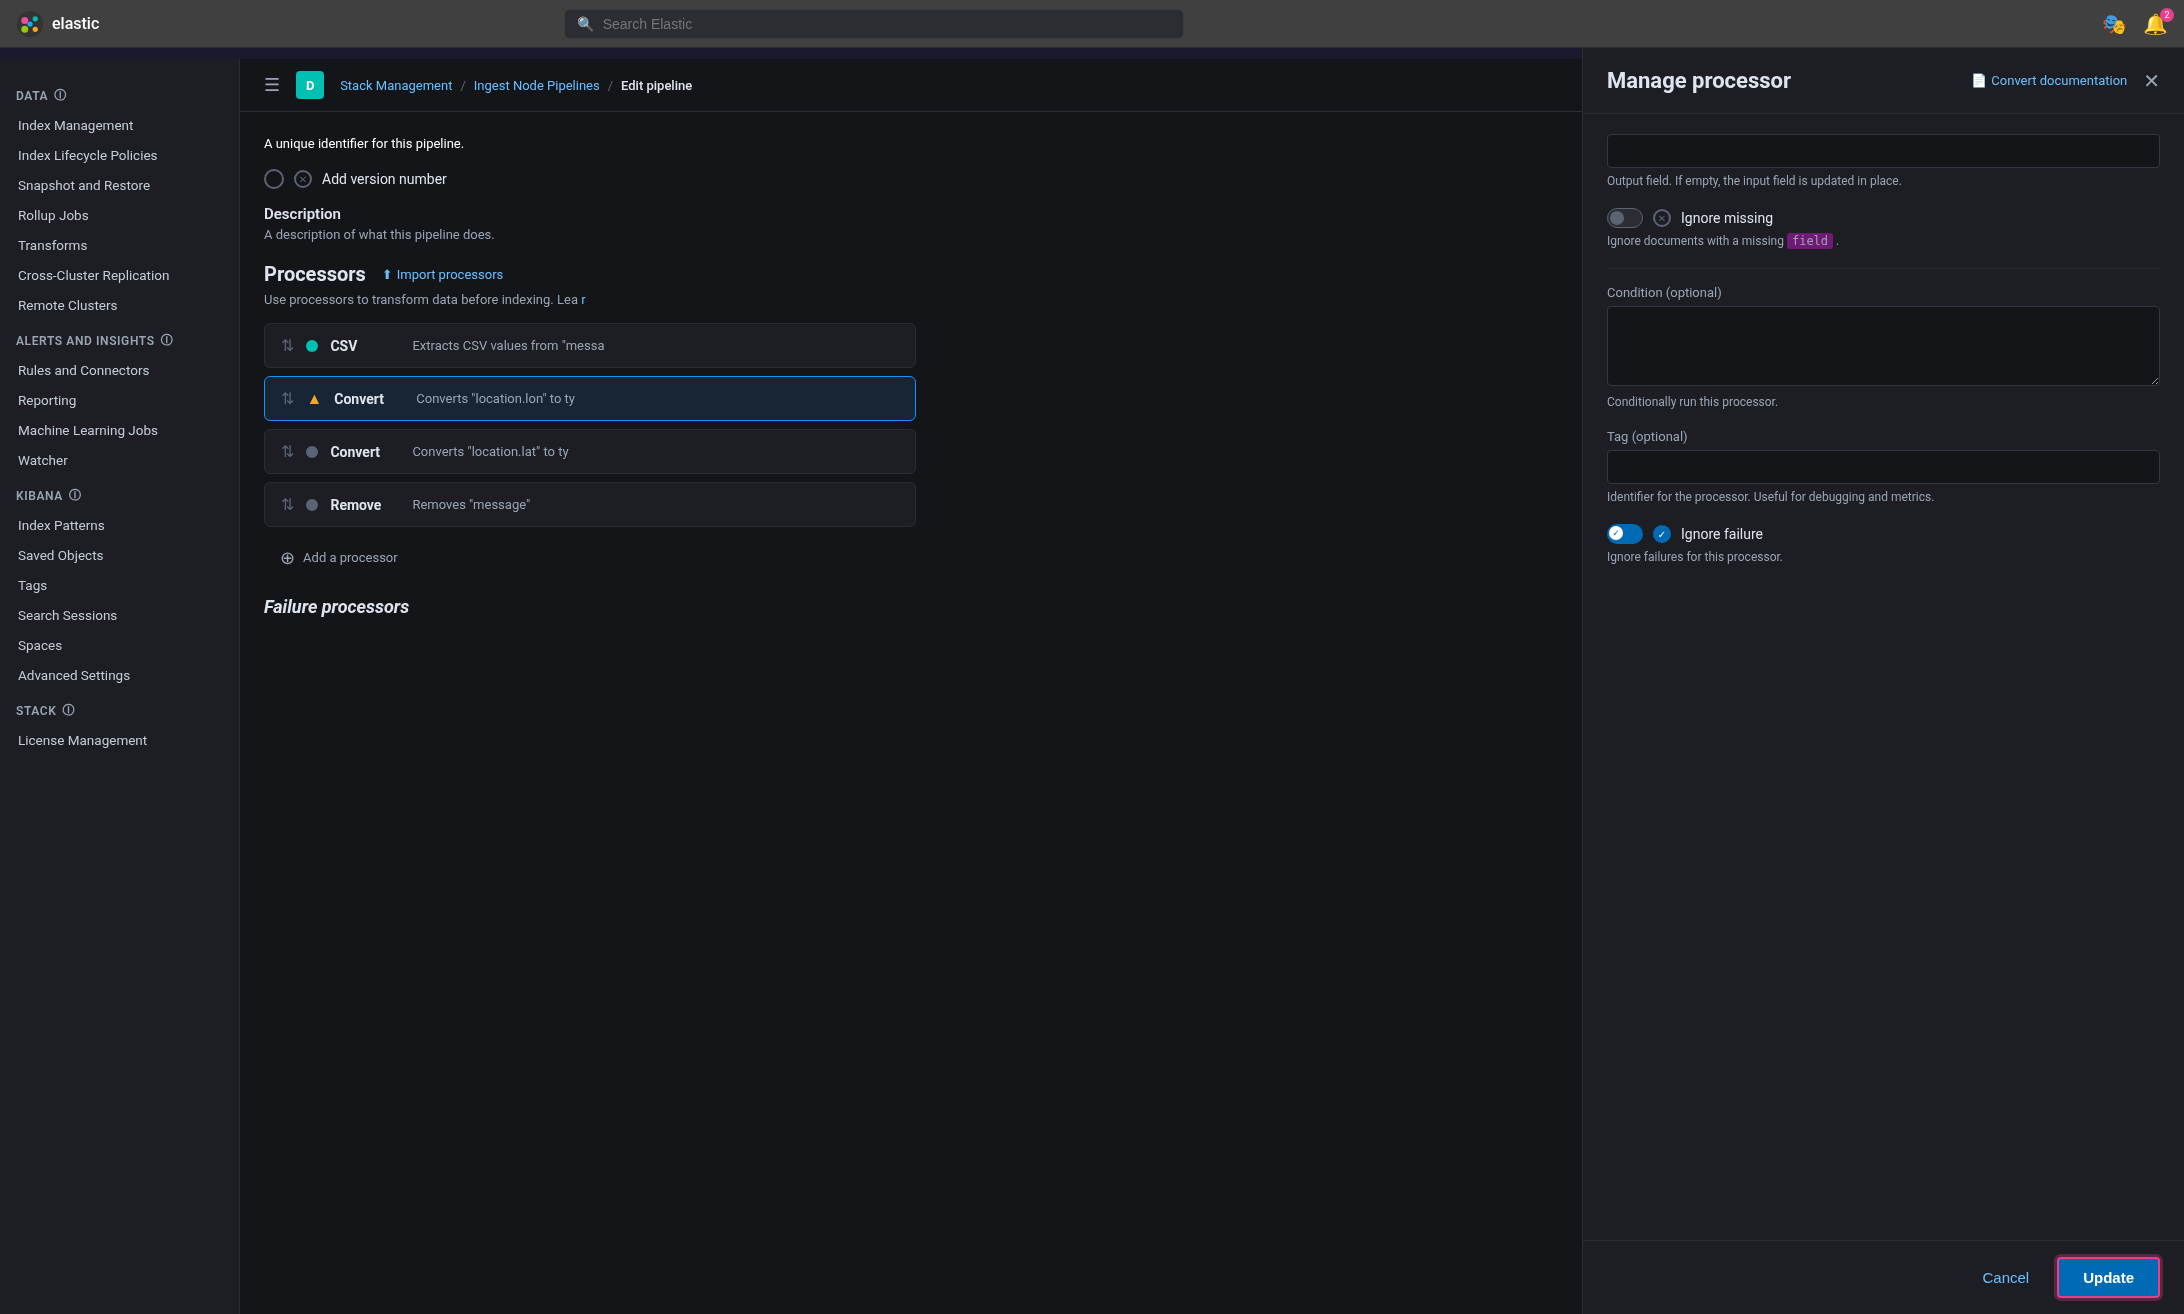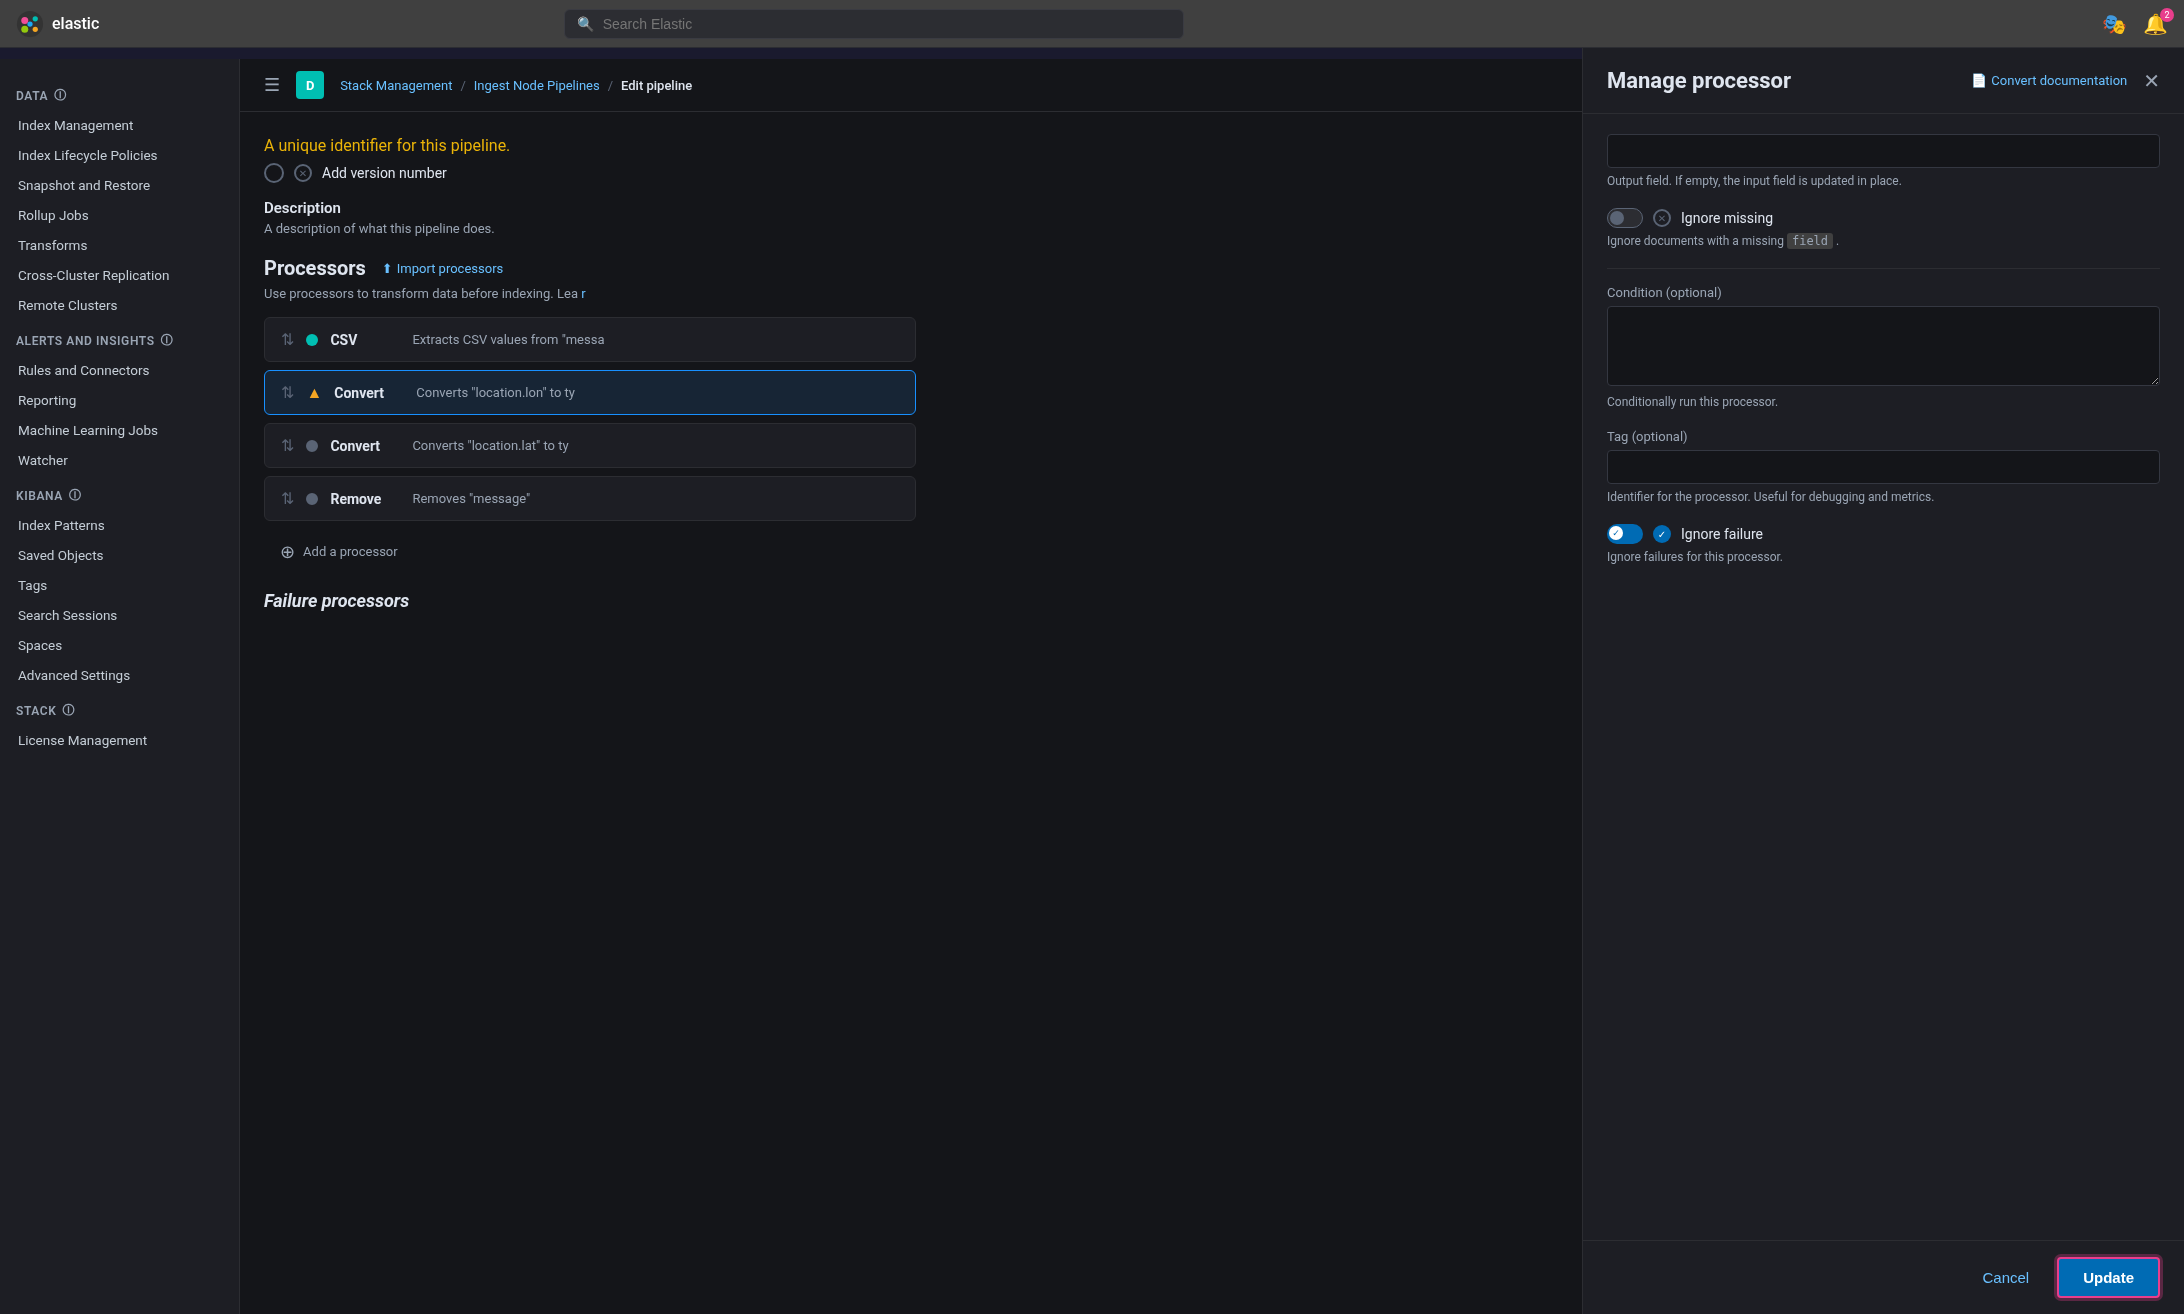--- a/index.html
+++ b/index.html
@@ -49,21 +49,21 @@
     .menu-btn { background: none; border: none; color: #9aa5b4; cursor: pointer; font-size: 18px; margin-right: 8px; }
     .user-avatar { width: 28px; height: 28px; background: #00bfb3; border-radius: 4px; display: flex; align-items: center; justify-content: center; color: #fff; font-weight: 700; font-size: 13px; margin-right: 8px; }
     .breadcrumb-sep { color: #5a6475; }
     .breadcrumb-link { color: #69c0ff; cursor: pointer; }
     .breadcrumb-current { color: #dfe5ef; font-weight: 500; }
 
     
     .content-area { flex: 1; overflow-y: auto; background: #141519; position: relative; }
     .pipeline-panel { padding: 24px; max-width: 700px; }
 
-    .section-label { color: #eab308; font-size: 16px; margin-bottom: 8px; }
+    .section-label { color: #ffffff; font-size: 13px; margin-bottom: 18px; }
     .toggle-row { display: flex; align-items: center; gap: 10px; margin-bottom: 16px; }
     .toggle-circle { width: 20px; height: 20px; border-radius: 50%; border: 2px solid #5a6475; background: transparent; }
 
     .section-heading { font-size: 15px; color: #dfe5ef; font-weight: 600; margin-bottom: 4px; }
     .section-desc { color: #9aa5b4; font-size: 13px; margin-bottom: 20px; }
 
     .processors-header { display: flex; align-items: center; gap: 16px; margin-bottom: 6px; }
     .processors-title { font-size: 20px; font-weight: 700; color: #dfe5ef; }
     .import-link { color: #69c0ff; font-size: 13px; cursor: pointer; display: flex; align-items: center; gap: 4px; }
     .processors-desc { color: #9aa5b4; font-size: 13px; margin-bottom: 16px; }
@@ -109,21 +109,21 @@
     .form-input {
       width: 100%; background: #141519; border: 1px solid #343741;
       border-radius: 4px; padding: 8px 12px; color: #dfe5ef; font-size: 14px; outline: none;
     }
     .form-textarea {
       width: 100%; background: #141519; border: 1px solid #343741;
       border-radius: 4px; padding: 8px 12px; color: #dfe5ef; font-size: 14px; outline: none;
       resize: vertical; min-height: 80px;
     }
     .form-hint { font-size: 12px; color: #9aa5b4; margin-top: 6px; }
-    .code-inline { font-family: monospace; background: #404040; padding: 1px 5px; border-radius: 3px; font-size: 12px; }
+    .code-inline { font-family: monospace; background: #701a75; padding: 1px 5px; border-radius: 3px; font-size: 12px; }
 
     .toggle-row-form { display: flex; align-items: center; gap: 10px; margin-bottom: 6px; }
     .toggle-switch-off {
       width: 36px; height: 20px; background: #2c2d32; border-radius: 10px;
       border: 1px solid #5a6475; position: relative; cursor: pointer;
     }
     .toggle-switch-off::after {
       content: ''; position: absolute; top: 2px; left: 2px;
       width: 14px; height: 14px; background: #5a6475; border-radius: 50%;
     }

